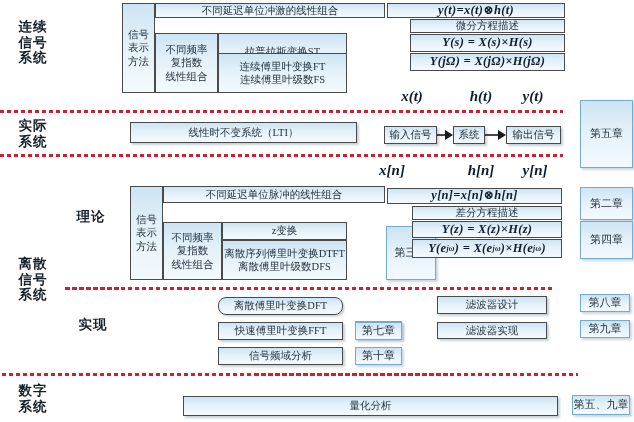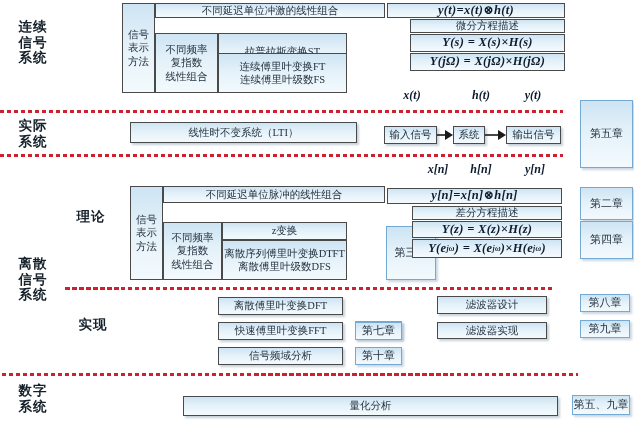--- a/index.html
+++ b/index.html
@@ -20,21 +20,21 @@
     border:1px solid #74a9d4;
     box-shadow:1.5px 1.5px 2px rgba(150,175,200,.5);
     font-size:11px;
   }
   .formula{
     font-style:italic;font-weight:bold;font-size:12.5px;color:#0d1b2e;
     letter-spacing:.3px;
   }
   .multiline{white-space:pre-line;}
   .siglabel{
-    position:absolute;font-style:italic;font-weight:bold;font-size:12px;color:#0d1b2e;
+    position:absolute;font-style:italic;font-weight:bold;font-size:15px;color:#0d1b2e;
     width:40px;text-align:center;
   }
   .lbl{
     position:absolute;font-weight:bold;font-size:13.5px;color:#15202b;
     text-align:center;white-space:pre-line;line-height:15.5px;letter-spacing:1px;
   }
   .divider{
     position:absolute;height:3px;
     background:repeating-linear-gradient(90deg,#cf2030 0 4.5px,rgba(0,0,0,0) 4.5px 7px);
   }
@@ -97,21 +97,21 @@
   </div>
   <div style="position:absolute;left:485px;top:128px;">
     <svg width="21" height="14">
         <line x1="0" y1="7" x2="13" y2="7" stroke="#1a1a1a" stroke-width="1.6"></line>
         <polygon points="13,2 21,7 13,12" fill="#1a1a1a"></polygon>
       </svg>
   </div>
 
   <div class="box chapter" style="left:580px;top:100px;width:53px;height:68px;">第五章</div>
 
-  <div class="siglabel" style="left:418px;top:162px;">x[n]</div>
+  <div class="siglabel" style="left:372px;top:162px;">x[n]</div>
   <div class="siglabel" style="left:461px;top:162px;">h[n]</div>
   <div class="siglabel" style="left:515px;top:162px;">y[n]</div>
 
   <div class="box flat multiline" style="left:130px;top:186px;width:33px;height:94px;">信号
 表示
 方法</div>
   <div class="box flat" style="left:163px;top:186px;width:222px;height:17px;">不同延迟单位脉冲的线性组合</div>
   <div class="box flat multiline" style="left:163px;top:222px;width:59px;height:58px;">不同频率
 复指数
 线性组合</div>
@@ -121,21 +121,21 @@
   <div class="box chapter" style="left:352px;top:226px;width:50px;height:54px;margin-left:34px;">第三章</div>
 
   <div class="box flat formula" style="left:387px;top:188px;width:175px;height:16px;">y[n]=x[n]⊗h[n]</div>
   <div class="box flat" style="left:412px;top:206px;width:150px;height:14px;">差分方程描述</div>
   <div class="box flat formula" style="left:412px;top:221px;width:150px;height:17px;">Y(z) = X(z)×H(z)</div>
   <div class="box flat formula" style="left:412px;top:239px;width:150px;height:19px;">Y(e<sup>jω</sup>) = X(e<sup>jω</sup>)×H(e<sup>jω</sup>)</div>
 
   <div class="box chapter" style="left:580px;top:187px;width:53px;height:33px;">第二章</div>
   <div class="box chapter" style="left:580px;top:221px;width:53px;height:38px;">第四章</div>
 
-  <div class="box" style="left:218px;top:297px;width:125px;height:18px;">离散傅里叶变换DFT</div>
+  <div class="box" style="left:218px;top:297px;width:125px;height:18px;border-radius:8px;">离散傅里叶变换DFT</div>
   <div class="box chapter" style="left:355px;top:297px;width:47px;height:18px;margin-top:24px;">第六章</div>
   <div class="box" style="left:218px;top:322px;width:125px;height:18px;">快速傅里叶变换FFT</div>
   <div class="box chapter" style="left:355px;top:322px;width:47px;height:18px;">第七章</div>
   <div class="box" style="left:218px;top:347px;width:125px;height:18px;">信号频域分析</div>
   <div class="box chapter" style="left:355px;top:347px;width:47px;height:18px;">第十章</div>
 
   <div class="box" style="left:437px;top:296px;width:110px;height:18px;">滤波器设计</div>
   <div class="box chapter" style="left:580px;top:294px;width:50px;height:18px;">第八章</div>
   <div class="box" style="left:437px;top:322px;width:110px;height:17px;">滤波器实现</div>
   <div class="box chapter" style="left:580px;top:320px;width:50px;height:18px;">第九章</div>

